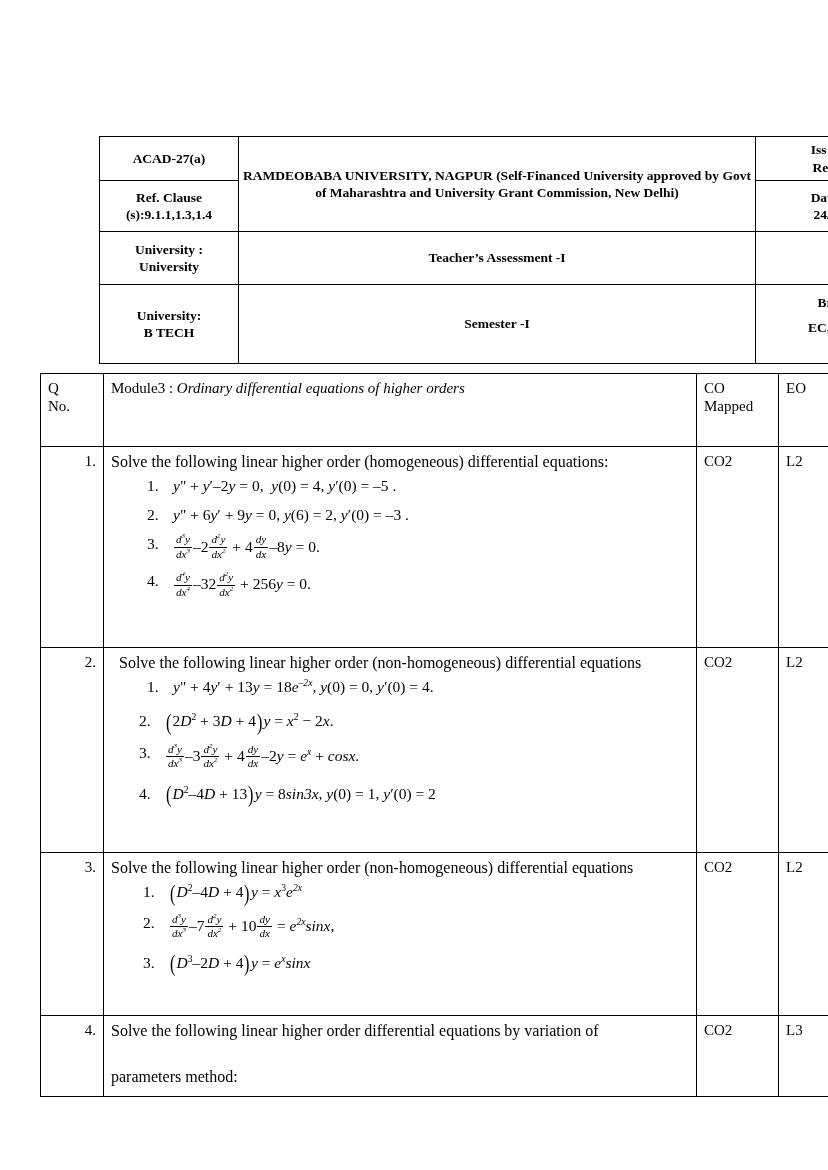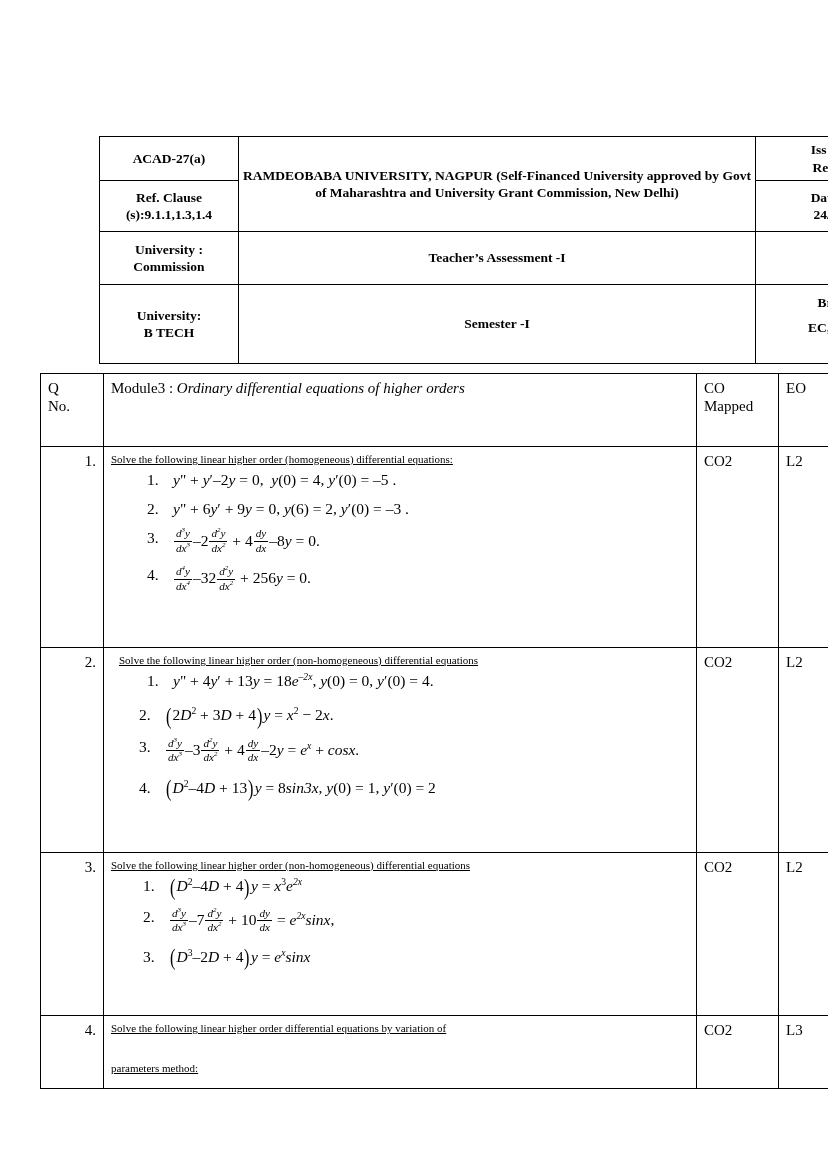--- a/index.html
+++ b/index.html
@@ -90,23 +90,22 @@
   .row-q3 td { height: 148px; }
   .row-q4 td { height: 58px; }
 
   .module-line { font-size: 15px; }
   .module-title {
     font-weight: normal;
     font-style: italic;
   }
 
   .q-stem {
-    font-size: 11px;
+    font-size: 16px;
     margin: 0 0 2px 0;
-    text-decoration: underline;
   }
   .q-stem.indent { padding-left: 8px; }
 
   
   ol.sublist {
     list-style: none;
     margin: 6px 0 0 0;
     padding: 0 0 0 62px;
   }
   ol.sublist > li {
@@ -184,21 +183,21 @@
       <span class="hline">(s):9.1.1,1.3,1.4</span>
     </td>
     <td class="col-right cell-daterev">
       <span class="hline">Date of Re</span>
       <span class="hline">24/05/202</span>
     </td>
   </tr>
   <tr>
     <td class="col-code cell-department">
       <span class="hline">University :</span>
-      <span class="hline">Commission</span>
+      <span class="hline">University</span>
     </td>
     <td class="col-center cell-assessment">Teacher’s Assessment -I</td>
     <td class="col-right cell-blank"></td>
   </tr>
   <tr>
     <td class="col-code cell-programme">
       <span class="hline">University:</span>
       <span class="hline">B TECH</span>
     </td>
     <td class="col-center cell-semester">Semester -I</td>

